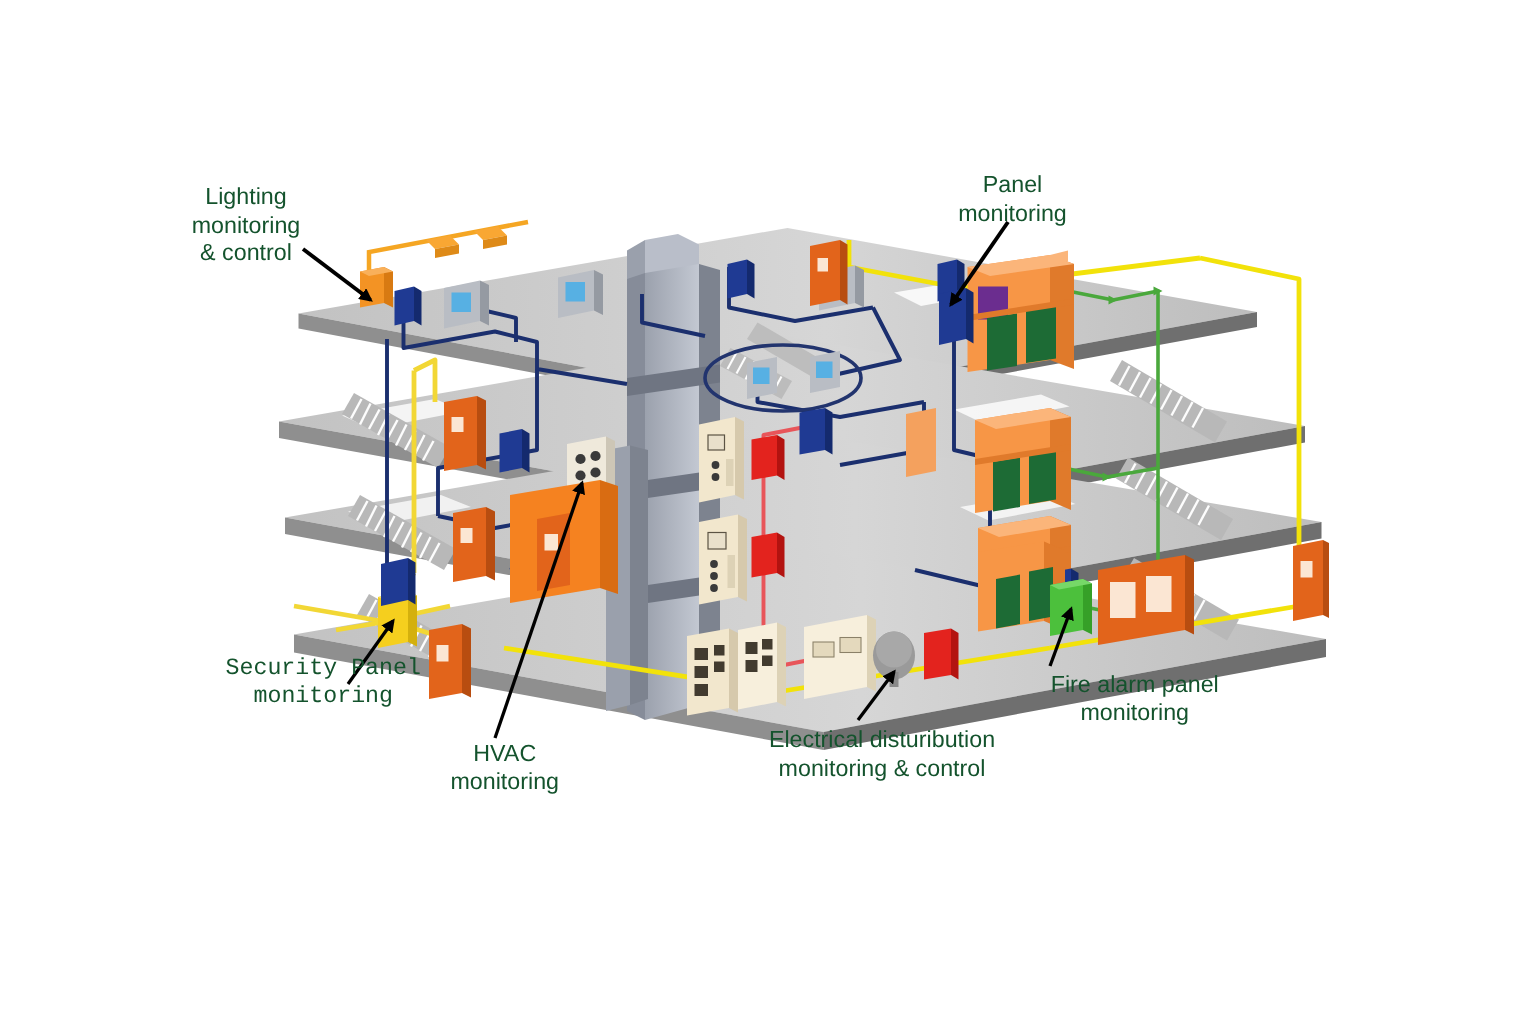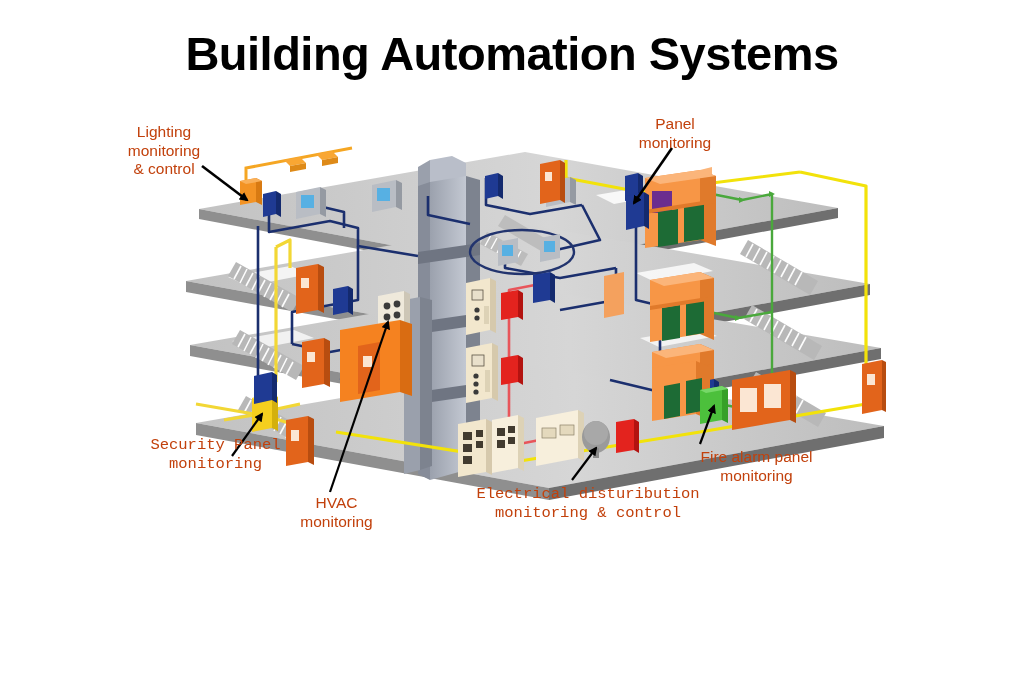--- a/index.html
+++ b/index.html
@@ -37,30 +37,30 @@
     line-height: 52px;
     letter-spacing: -0.5px;
     color: #000000;
     white-space: nowrap;
   }
   .callout {
     position: absolute;
     font-family: "Liberation Sans", sans-serif;
     font-size: 15.5px;
     line-height: 18.5px;
-    color: #c2410c;
+    color: #14532d;
     text-align: center;
     white-space: pre-line;
     pointer-events: none;
   }
   #lbl-lighting   { left: 78px;  top: 123px; width: 172px; }
   #lbl-lift       { left: 600px; top: 115px; width: 150px; }
   #lbl-security   { left: 118px; top: 436px; width: 195px; font-family: Liberation Mono, monospace; }
   #lbl-hvac       { left: 264px; top: 494px; width: 145px; }
-  #lbl-electrical { left: 463px; top: 485px; width: 250px; font-family: Liberation Mono, monospace; }
+  #lbl-electrical { left: 463px; top: 485px; width: 250px; }
   #lbl-fire       { left: 659px; top: 448px; width: 195px; }
 </style>
 </head>
 <body>
 
 <svg id="canvas" viewBox="0 0 1024 683" xmlns="http://www.w3.org/2000/svg">
 
   <defs>
     <linearGradient id="slabGrad" x1="0" y1="0" x2="1" y2="0">
       <stop offset="0%" stop-color="#c2c2c2"></stop>
@@ -520,21 +520,20 @@
     <line x1="672" y1="148" x2="634" y2="203" stroke-width="2.6" marker-end="url(#arrowHead)"></line>
     <line x1="232" y1="456" x2="262" y2="414" stroke-width="2.2" marker-end="url(#arrowHead)"></line>
     <line x1="330" y1="492" x2="388" y2="322" stroke-width="2.2" marker-end="url(#arrowHead)"></line>
     <line x1="572" y1="480" x2="596" y2="448" stroke-width="2.2" marker-end="url(#arrowHead)"></line>
     <line x1="700" y1="444" x2="714" y2="406" stroke-width="2.2" marker-end="url(#arrowHead)"></line>
   </g>
 
 </svg>
 
 <div class="title-block">
-  <div class="title-line">Building Automation Systems</div>
 </div>
 
 <div class="callout" id="lbl-lighting">Lighting
 monitoring
 &amp; control</div>
 <div class="callout" id="lbl-lift">Panel
 monitoring</div>
 <div class="callout" id="lbl-security">Security Panel
 monitoring</div>
 <div class="callout" id="lbl-hvac">HVAC

